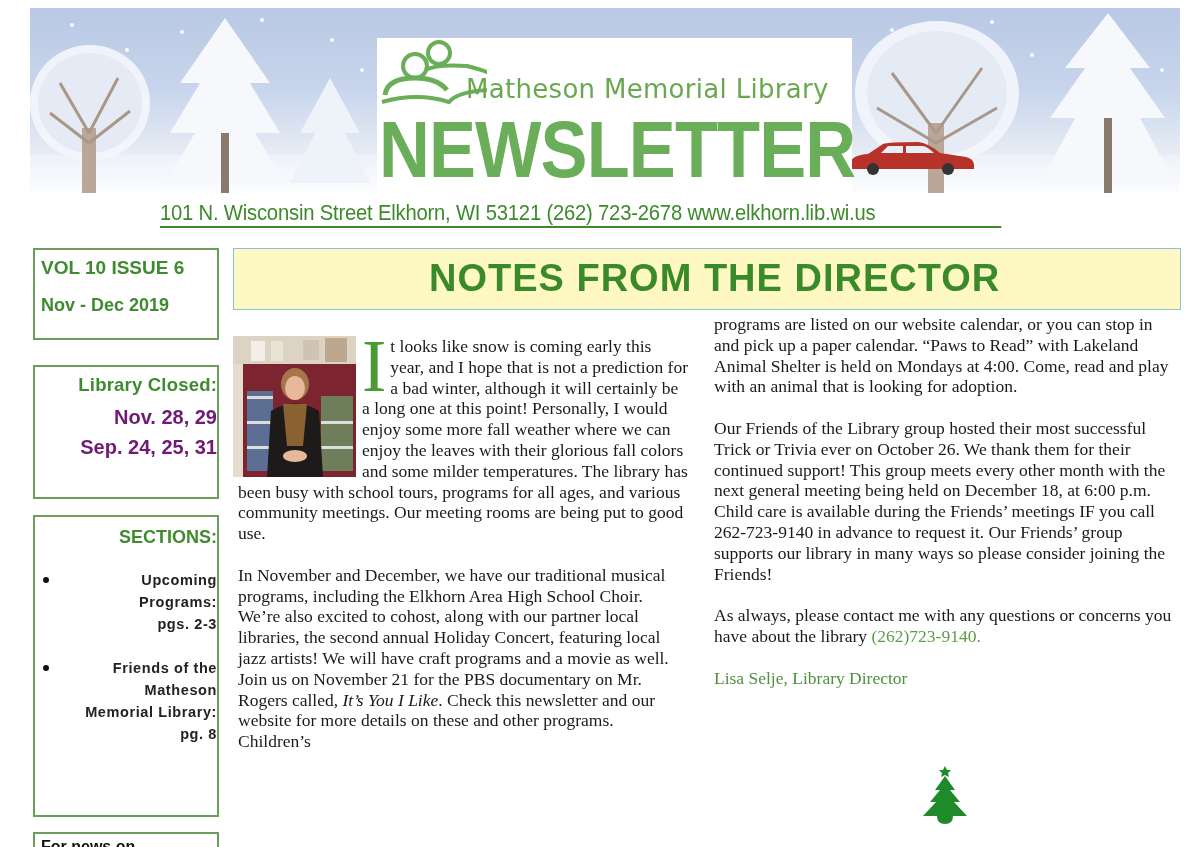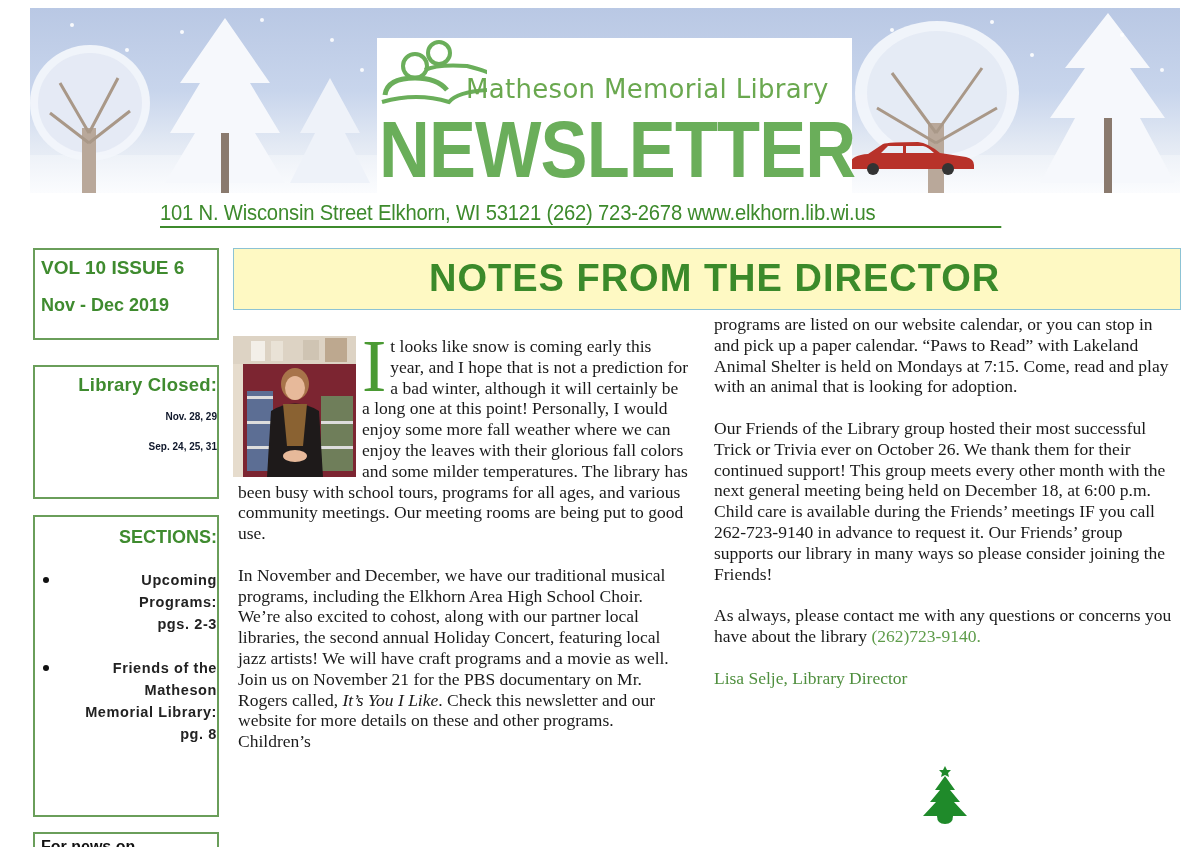--- a/index.html
+++ b/index.html
@@ -41,21 +41,21 @@
   
   .side-box { position: absolute; left: 33px; width: 186px; border: 2px solid #6a9e5a; background: #fff; }
   .box-vol { top: 248px; height: 92px; padding: 6px 0 8px 6px; }
   .box-closed { top: 365px; height: 134px; padding: 6px 0 0 6px; text-align: right; }
   .box-sections { top: 515px; height: 302px; padding: 4px 0 0 6px; text-align: right; }
   .box-news { top: 832px; height: 30px; padding: 4px 0 0 6px; }
   .green-bold { font-family: "Liberation Sans", sans-serif; font-weight: bold; color: #3f8b2f; }
   .vol-line { font-size: 19px; line-height: 24px; }
   .date-line { font-size: 18px; line-height: 24px; margin-top: 13px; }
   .closed-title { font-size: 18.5px; line-height: 24px; letter-spacing: 0.2px; }
-  .closed-date { font-family: "Liberation Sans", sans-serif; font-weight: bold; font-size: 10px; color: #0f172a; line-height: 20px; margin-top: 10px; }
+  .closed-date { font-family: "Liberation Sans", sans-serif; font-weight: bold; font-size: 20px; color: #701a75; line-height: 20px; margin-top: 10px; }
   .sections-title { font-size: 18px; line-height: 24px; margin-top: 4px; }
   .sec-list { list-style: none; margin-top: 20px; }
   .sec-item { position: relative; padding-left: 23px; font-family: "Liberation Sans", sans-serif; font-weight: bold; font-size: 14.5px; line-height: 22px; color: #222; letter-spacing: 0.6px; margin-bottom: 22px; }
   .sec-item .bullet { position: absolute; left: 2px; top: 8px; width: 6px; height: 6px; background: #111; border-radius: 50%; }
   .news-text { font-family: "Liberation Sans", sans-serif; font-weight: bold; font-size: 16px; color: #111; }
 
   
   .headline-box {
     position: absolute; left: 233px; top: 248px; width: 948px; height: 62px; border: 1.5px solid #8cc3d4; background: #fef9c3;
   }
@@ -222,21 +222,21 @@
       <path d="M50 68 L74 68 L70 110 L54 110 Z" fill="#8a6232"></path>
       <ellipse cx="62" cy="120" rx="12" ry="6" fill="#e7b99a"></ellipse>
     </svg>
   </div>
   <div class="dropcap">I</div>
   <p class="para">t looks like snow is coming early this year, and I hope that is not a prediction for a bad winter, although it will certainly be a long one at this point! Personally, I would enjoy some more fall weather where we can enjoy the leaves with their glorious fall colors and some milder temperatures. The library has been busy with school tours, programs for all ages, and various community meetings. Our meeting rooms are being put to good use.</p>
   <p class="para"><span>In November and December, we have our traditional musical programs, including the Elkhorn Area High School Choir. We’re also excited to cohost, along with our partner local libraries, the second annual Holiday Concert, featuring local jazz artists! We will have craft programs and a movie as well. Join us on November 21 for the PBS documentary on Mr. Rogers called, </span><em>It’s You I Like</em><span>. Check this newsletter and our website for more details on these and other programs. Children’s</span></p>
 </div>
 
 <div class="col col-right">
-  <p class="para">programs are listed on our website calendar, or you can stop in and pick up a paper calendar. “Paws to Read” with Lakeland Animal Shelter is held on Mondays at 7:15. Come, read and play with an animal that is looking for adoption.</p>
+  <p class="para">programs are listed on our website calendar, or you can stop in and pick up a paper calendar. “Paws to Read” with Lakeland Animal Shelter is held on Mondays at 4:00. Come, read and play with an animal that is looking for adoption.</p>
   <p class="para">Our Friends of the Library group hosted their most successful Trick or Trivia ever on October 26. We thank them for their continued support! This group meets every other month with the next general meeting being held on December 18, at 6:00 p.m. Child care is available during the Friends’ meetings IF you call 262-723-9140 in advance to request it. Our Friends’ group supports our library in many ways so please consider joining the Friends!</p>
   <p class="para"><span>As always, please contact me with any questions or concerns you have about the library </span><span class="green-text">(262)723-9140.</span></p>
   <p class="sig">Lisa Selje, Library Director</p>
 </div>
 
 <div class="tree-icon">
   <svg width="48" height="60" viewBox="0 0 48 60">
     <polygon points="24,0 26,4 30,4 27,7 28,11 24,9 20,11 21,7 18,4 22,4" fill="#1f8a2a"></polygon>
     <polygon points="24,10 14,24 19,24 9,36 15,36 2,50 46,50 33,36 39,36 29,24 34,24" fill="#1f8a2a"></polygon>
     <path d="M16 50 L32 50 Q32 58 24 58 Q16 58 16 50 Z" fill="#1f8a2a"></path>

